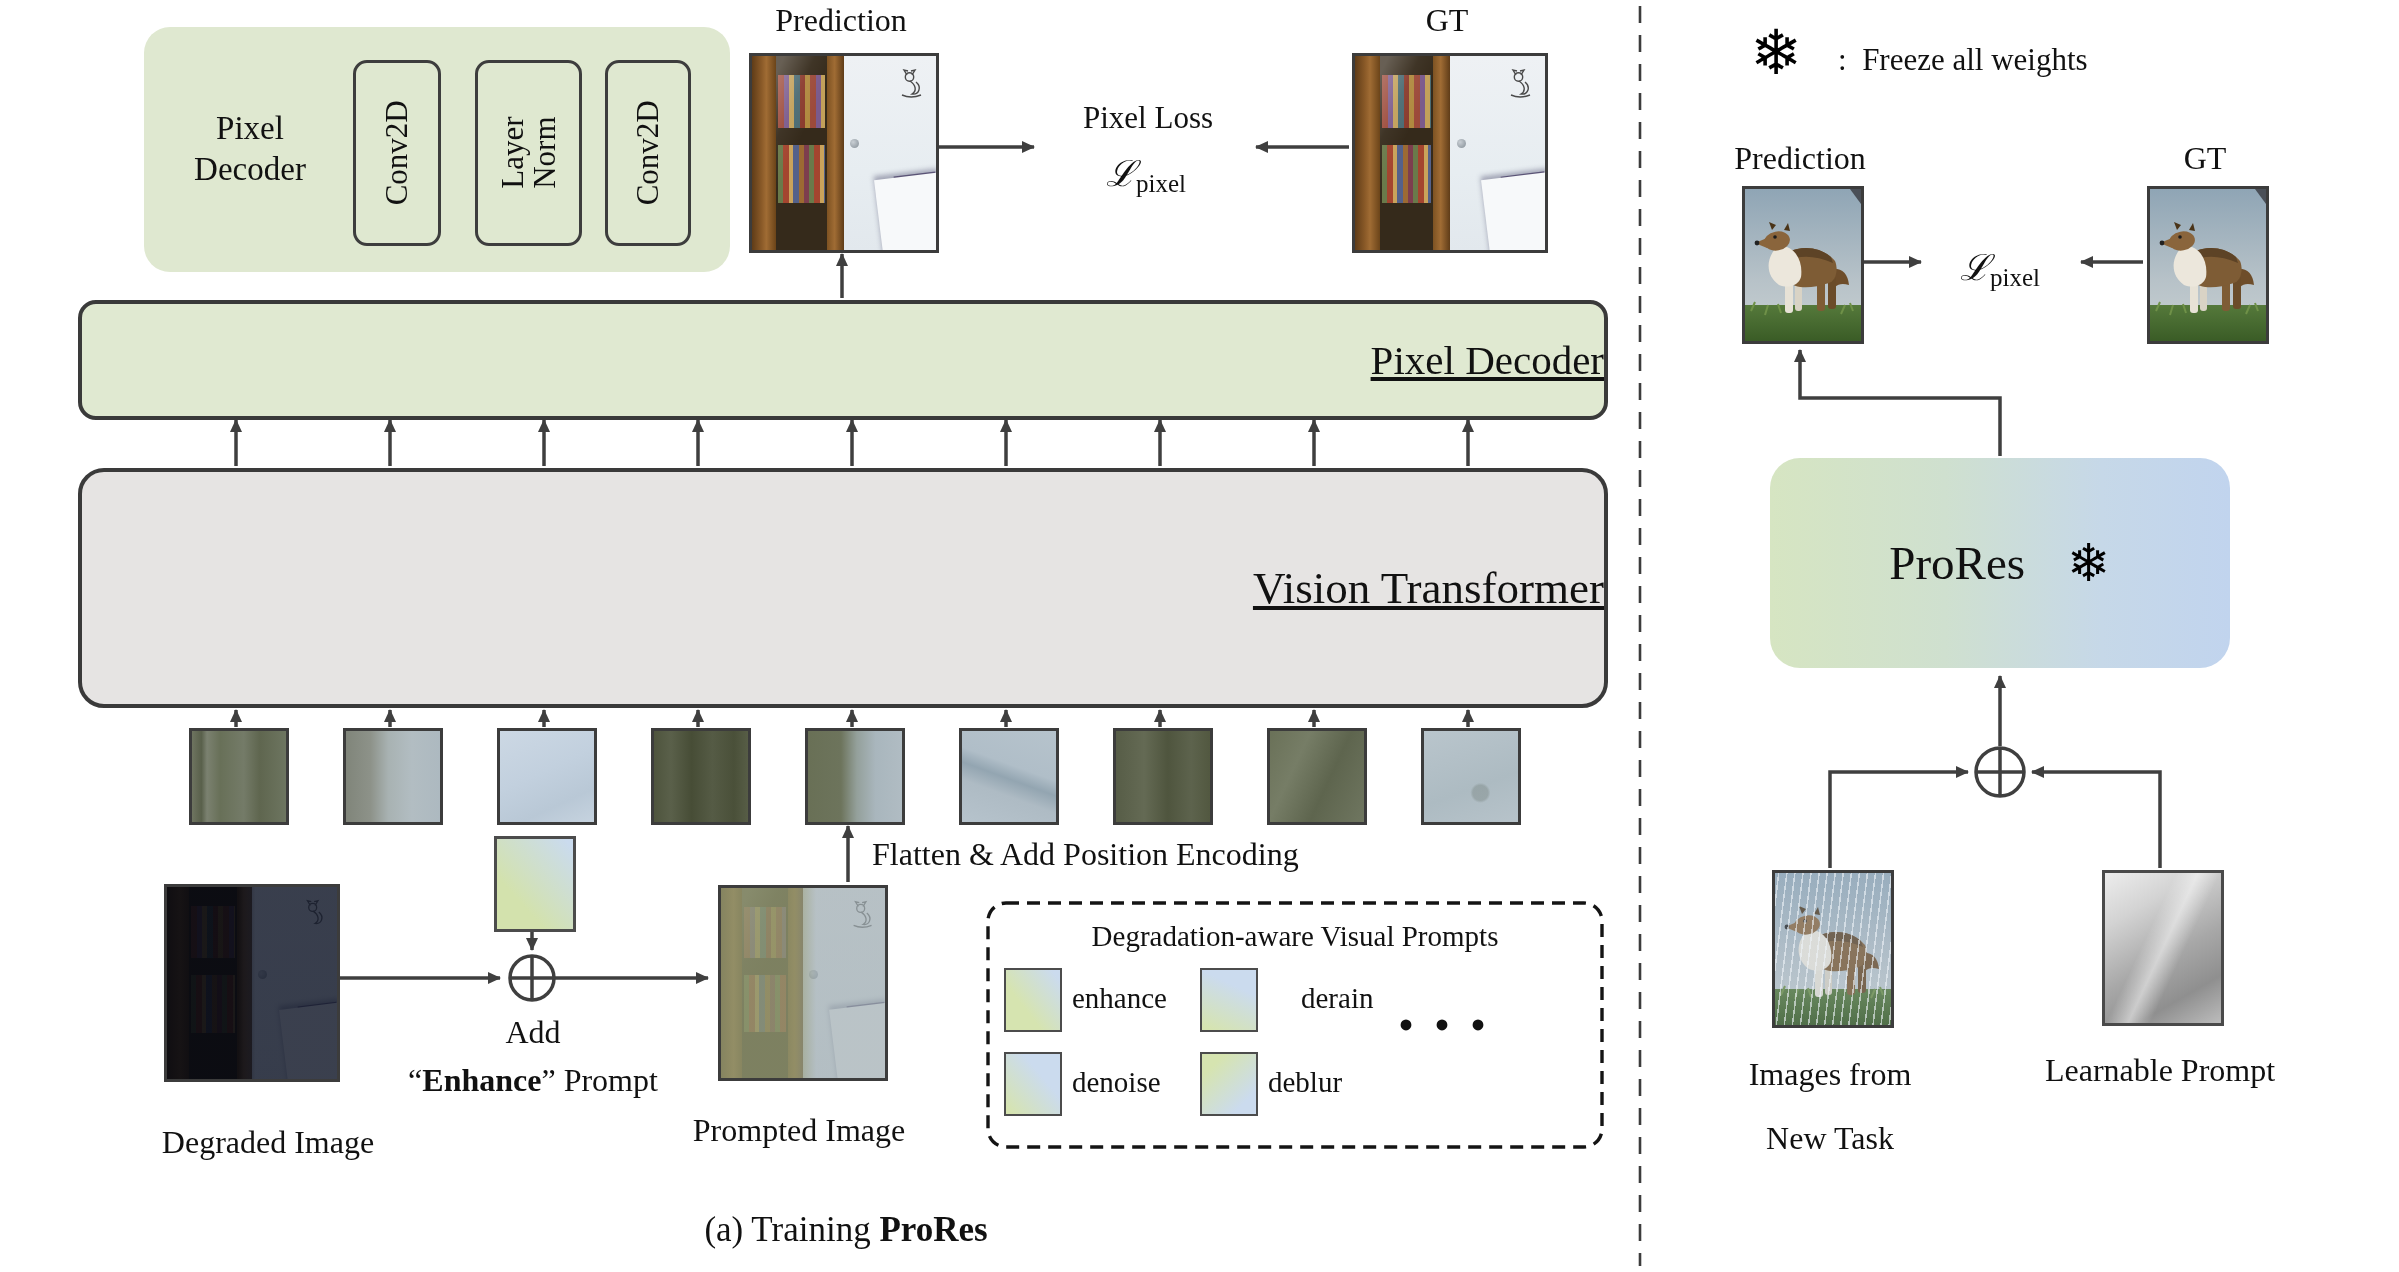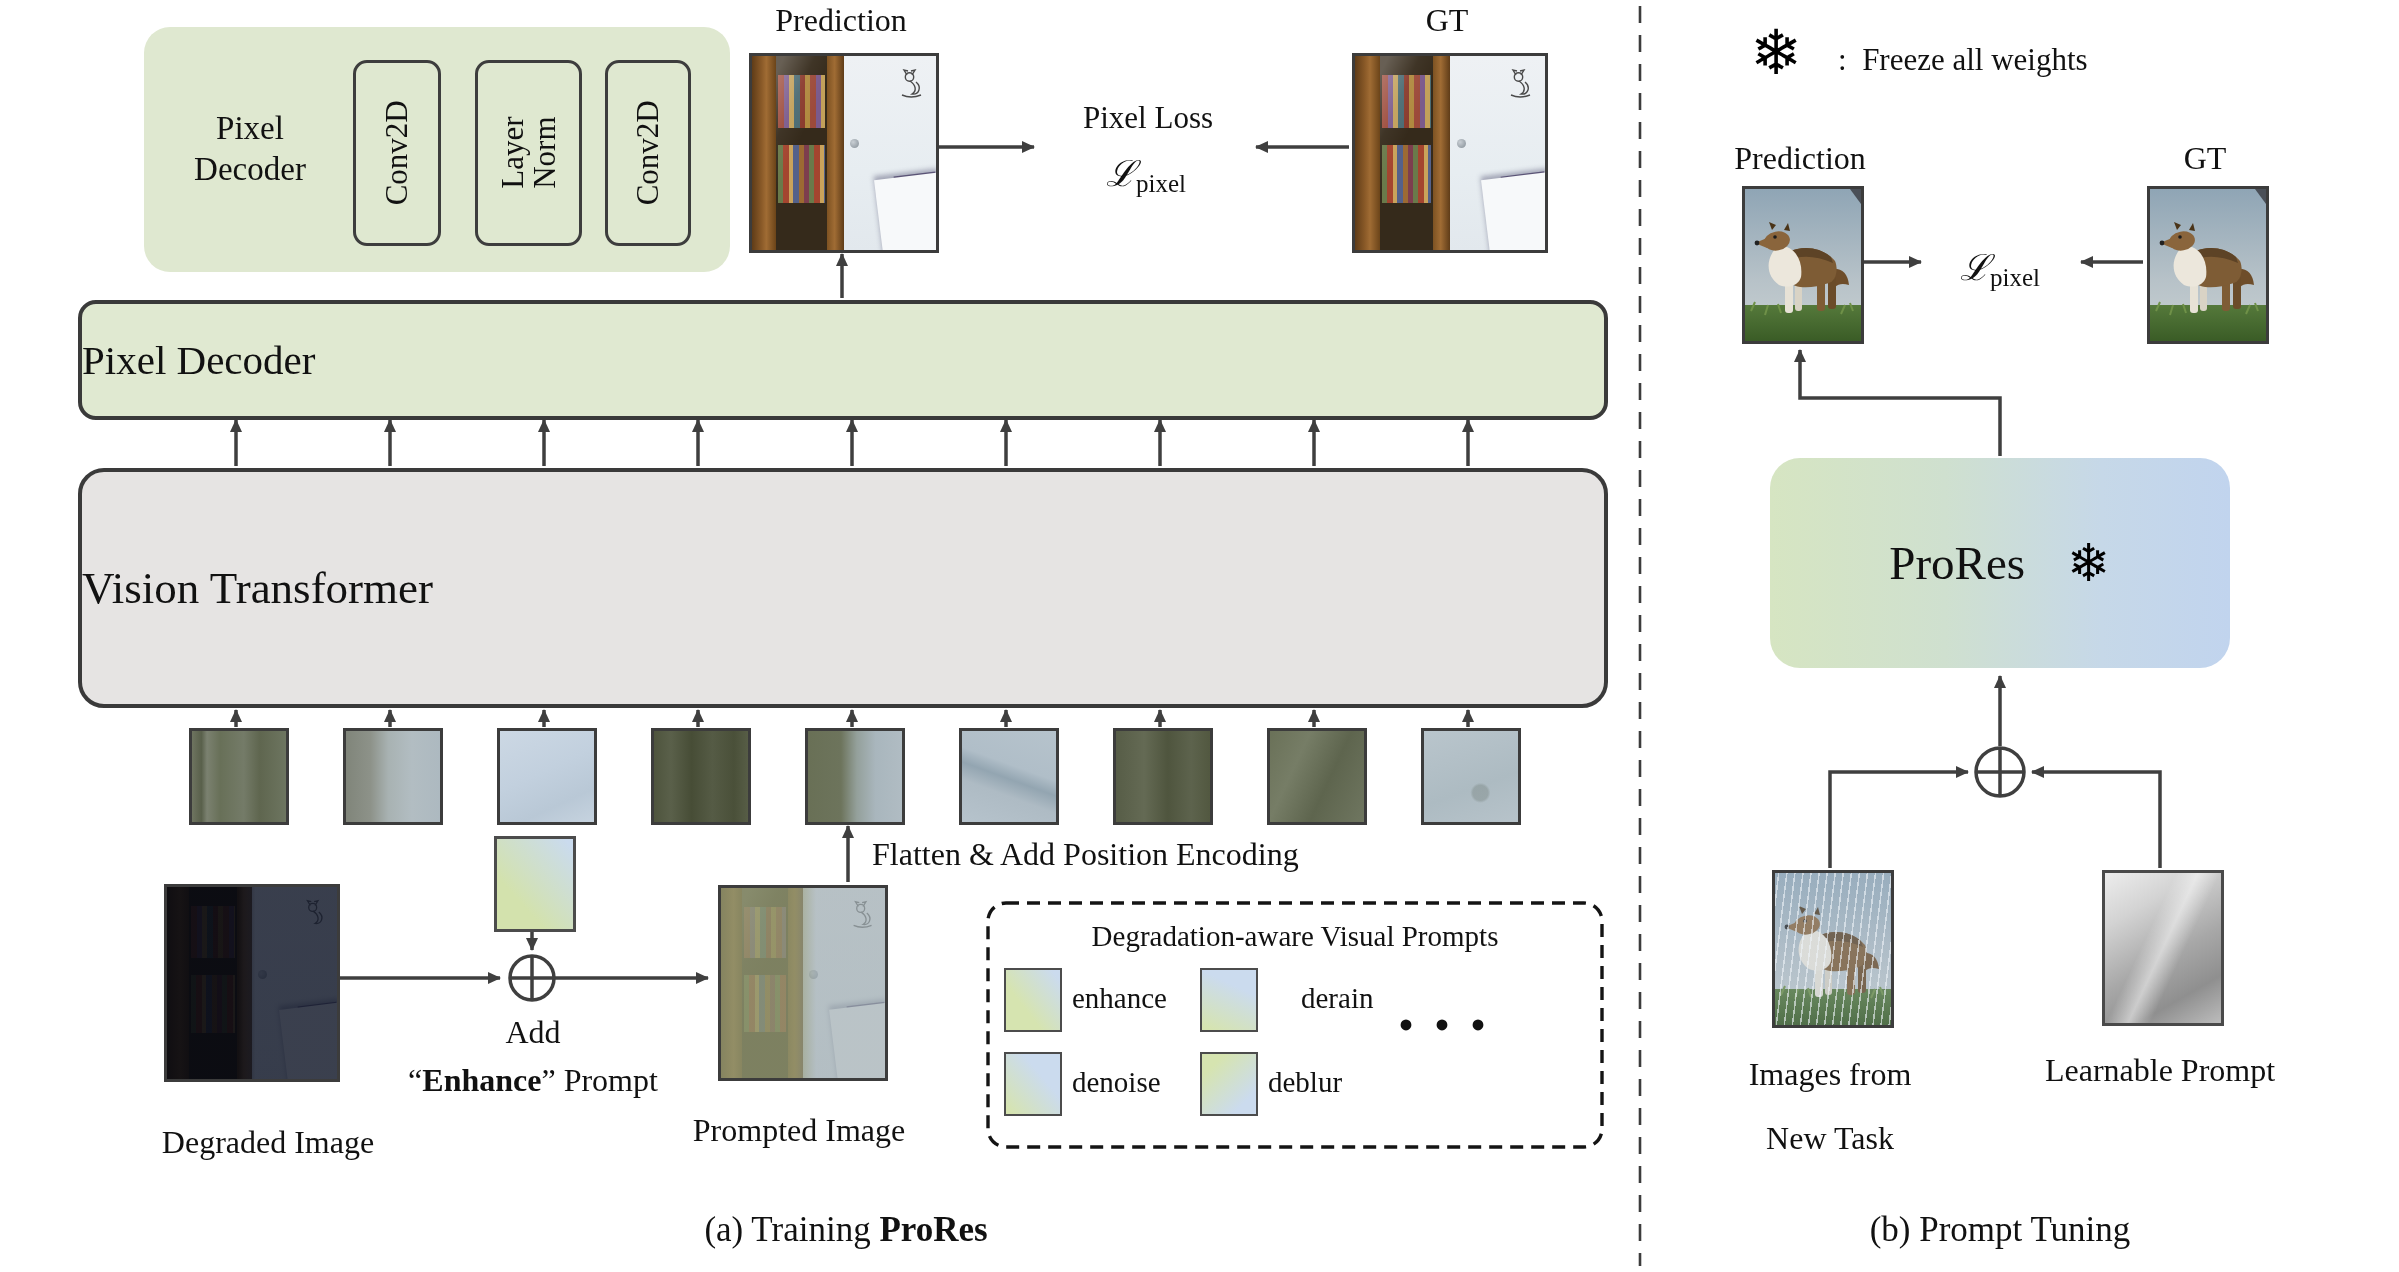--- a/index.html
+++ b/index.html
@@ -16,21 +16,21 @@
 
   
   .detailbox{left:144px;top:27px;width:586px;height:245px;background:var(--sage,#dfe8d0);border-radius:26px;}
   .detail-title{left:250px;top:108px;font-size:33px;line-height:1.25;}
   .opblock{position:absolute;top:60px;height:180px;border:3.5px solid #3d3d3d;border-radius:14px;
            display:flex;align-items:center;justify-content:center;}
   .rot{transform:rotate(-90deg);font-size:31px;line-height:1.02;text-align:center;white-space:nowrap;}
   .rot.wrap{white-space:normal;width:92px;}
 
   
-  .bar{left:78px;width:1522px;border:4px solid #3a3a3a;display:flex;align-items:center;justify-content:flex-start;}
+  .bar{left:78px;width:1522px;border:4px solid #3a3a3a;display:flex;align-items:center;justify-content:flex-end;text-decoration:underline;}
   .bar.dec{top:300px;height:112px;background:#e0e9d1;border-radius:18px;font-size:41px;}
   .bar.vit{top:468px;height:232px;background:#e6e4e3;border-radius:26px;font-size:45px;}
 
   
   .photo{position:absolute;border:3px solid #3c3c3c;overflow:hidden;background:#ddd;}
   .photo>div{position:absolute;}
   .sh-wood-l{left:0;top:0;width:13%;height:100%;background:linear-gradient(90deg,#5f3c18,#8a5a28 40%,#a06c34 60%,#6b4419 100%);}
   .sh-glass{left:13%;top:0;width:28%;height:100%;background:#352a1b;}
   .books{position:absolute;left:4%;width:92%;}
   .books.r1{top:10%;height:27%;background:repeating-linear-gradient(90deg,#9c4a3a 0 6px,#7a5a8c 6px 11px,#c2a05a 11px 16px,#4a6a72 16px 22px,#8a3a2c 22px 27px,#b0893f 27px 32px);}
@@ -357,15 +357,14 @@
     <svg width="116" height="152" viewBox="0 0 116 152">
         <use href="#collie"></use>
       </svg>
   </div>
   <div class="abs learnable"></div>
 
   <div class="abs lbl ctr" style="left:1830px;top:1056px;">Images from</div>
   <div class="abs lbl ctr" style="left:1830px;top:1104px;margin-top:16px;">New Task</div>
   <div class="abs lbl ctr" style="left:2160px;top:1052px;">Learnable Prompt</div>
 
-  <div class="abs caption ctr" style="left:2000px;top:1210px;">(b) Prompt Tuning</div>
 
 </div>
 
 </body></html>

